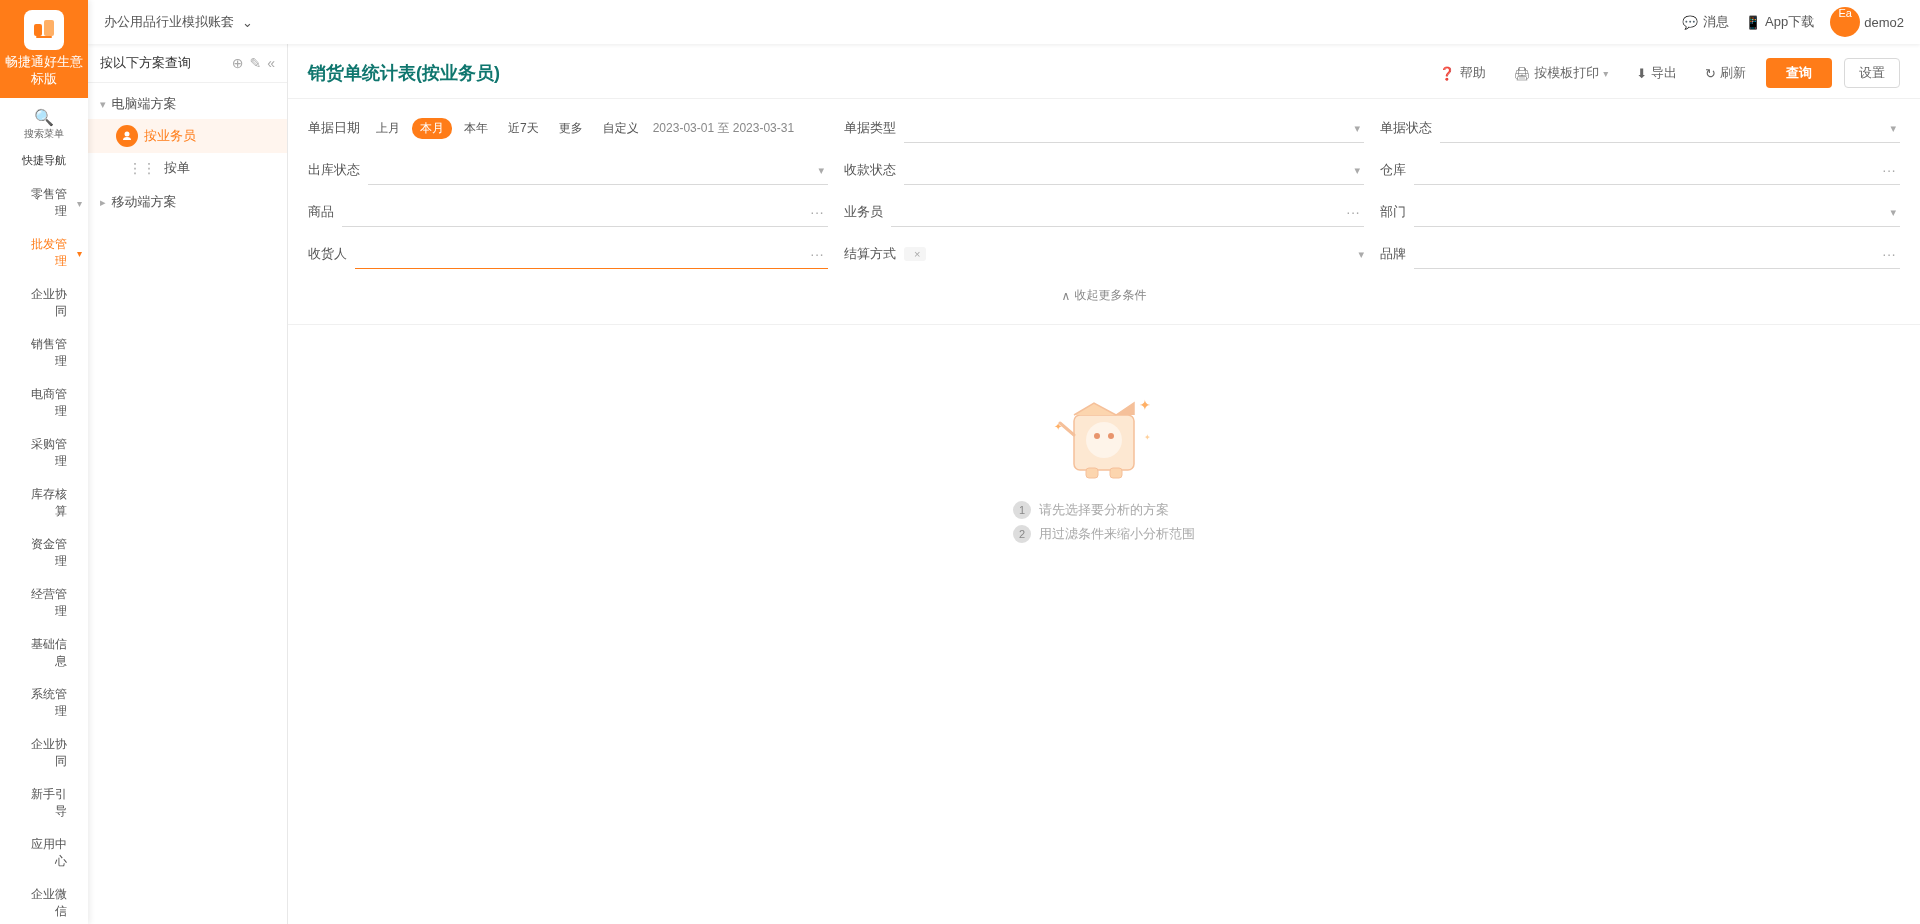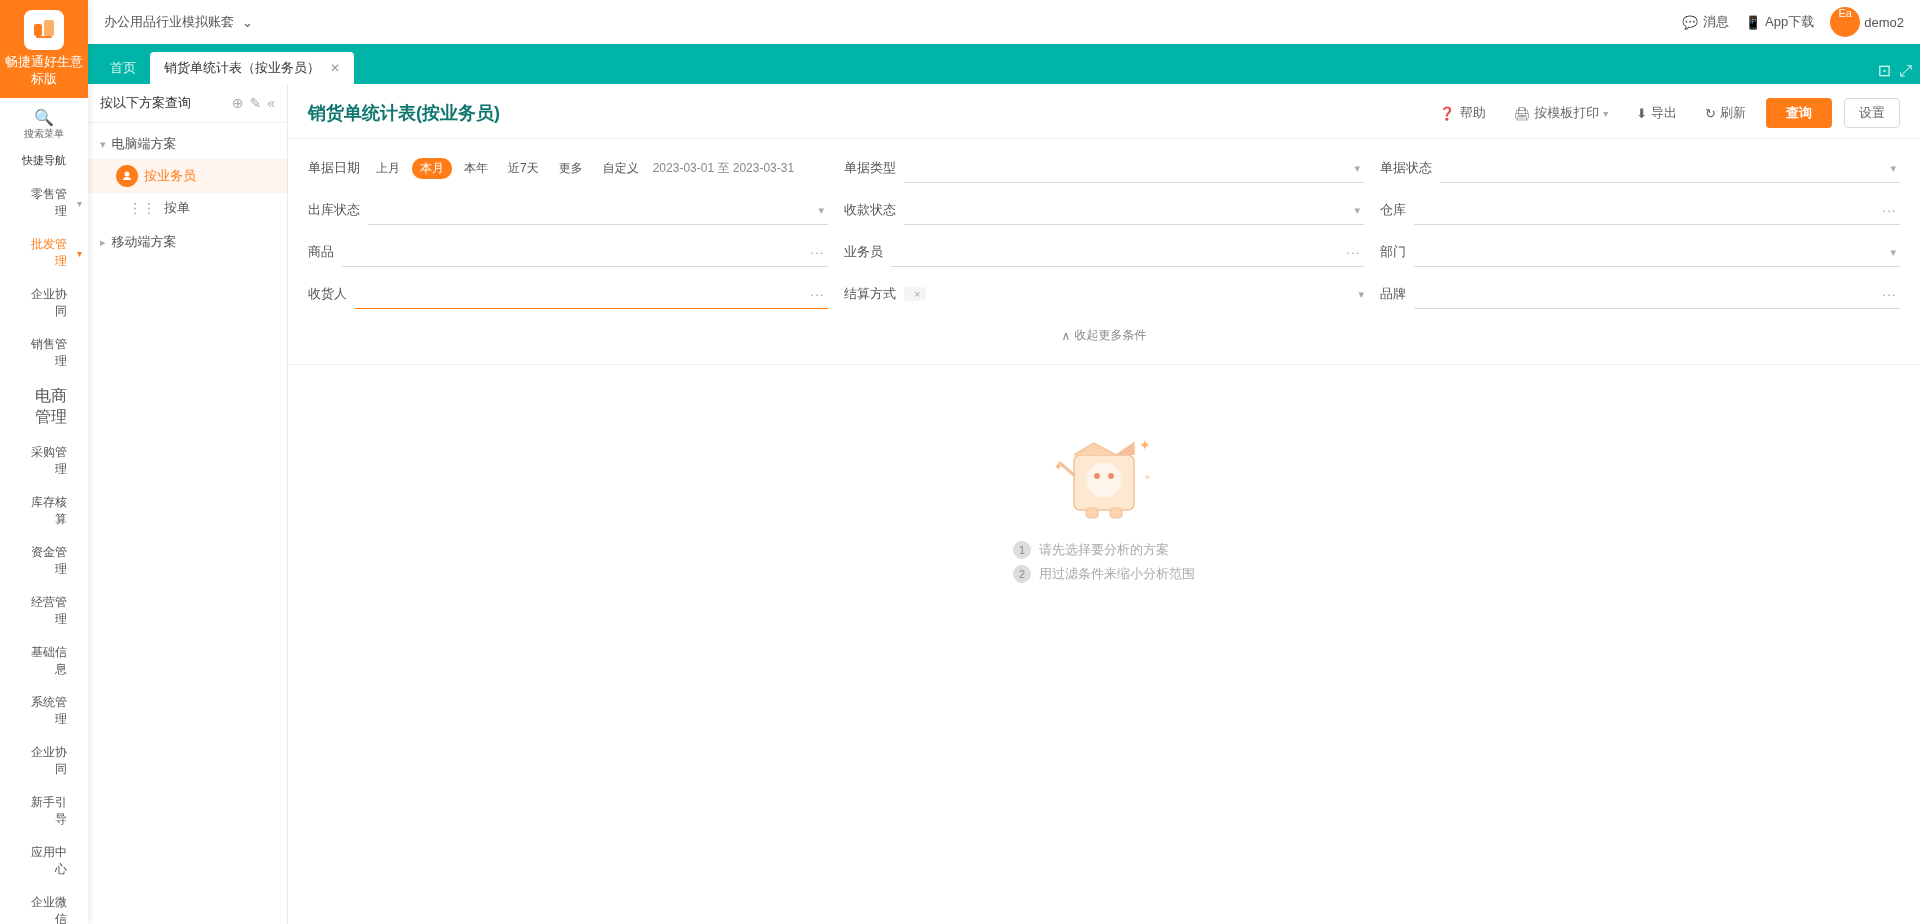--- a/index.html
+++ b/index.html
@@ -535,21 +535,21 @@
     <span style="font-size:12px;color:#ff7c18;">批发管理</span>
     <span class="sidebar-item-arrow" style="color:#ff7c18;">▾</span>
   </div>
   <div class="sidebar-item">
     <span style="font-size:12px;">企业协同</span>
   </div>
   <div class="sidebar-item">
     <span style="font-size:12px;">销售管理</span>
   </div>
   <div class="sidebar-item">
-    <span style="font-size:16px;">电商管理</span>
+    <span style="font-size:12px;">电商管理</span>
   </div>
   <div class="sidebar-item">
     <span style="font-size:12px;">采购管理</span>
   </div>
   <div class="sidebar-item">
     <span style="font-size:12px;">库存核算</span>
   </div>
   <div class="sidebar-item">
     <span style="font-size:12px;">资金管理</span>
   </div>
@@ -597,33 +597,20 @@
       </div>
       <div class="item">
         <div class="avatar">
           <span style="font-size:11px;">Ea</span>
         </div>
         <span>demo2</span>
       </div>
     </div>
   </div>
 
-  <div class="tab-bar">
-    <div class="tab-item">
-      <span>首页</span>
-    </div>
-    <div class="tab-item active">
-      <span>销货单统计表（按业务员）</span>
-      <span class="tab-close">✕</span>
-    </div>
-    <div class="tab-bar-actions">
-      <span title="还原">⊡</span>
-      <span title="最大化">⤢</span>
-    </div>
-  </div>
 
   <div class="page-content">
     <div class="content-wrapper">
 
       <div class="left-panel">
         <div class="left-panel-header">
           <span>按以下方案查询</span>
           <div class="actions">
             <span title="添加">⊕</span>
             <span title="编辑">✎</span>

